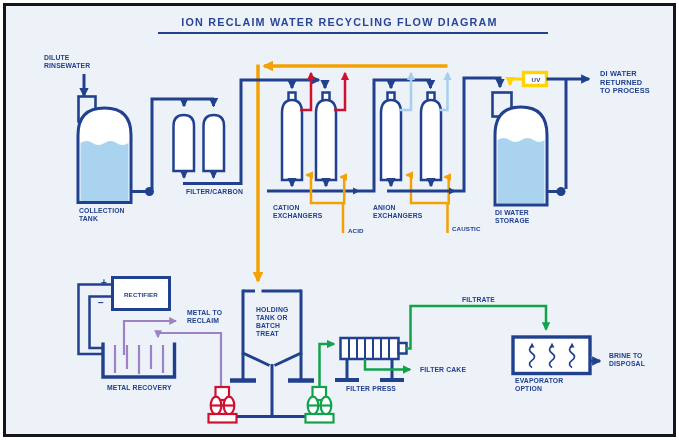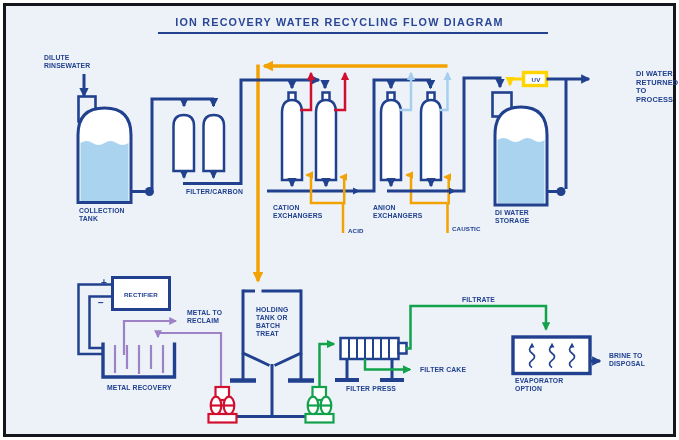--- a/index.html
+++ b/index.html
@@ -233,36 +233,36 @@
         <path d="M549,343 q-5,3.6 0,7.2 q5,3.6 0,7.2 q-5,3.6 0,7.2"></path>
         <path d="M569,343 q-5,3.6 0,7.2 q5,3.6 0,7.2 q-5,3.6 0,7.2"></path>
         <polygon points="526.5,344.5 529,339.8 531.5,344.5" fill="#21418e" stroke="none"></polygon>
         <polygon points="546.5,344.5 549,339.8 551.5,344.5" fill="#21418e" stroke="none"></polygon>
         <polygon points="566.5,344.5 569,339.8 571.5,344.5" fill="#21418e" stroke="none"></polygon>
       </g>
       <path d="M587.5,358 L597,358" stroke="#21418e" stroke-width="3" fill="none" marker-end="url(#m-navy)"></path>
     </g>
   </svg>
 
-  <div id="title">ION RECOVERY WATER RECYCLING FLOW DIAGRAM</div>
+  <div id="title">ION RECLAIM WATER RECYCLING FLOW DIAGRAM</div>
   <div class="lbl" style="left:38px;top:48px;">DILUTE
 RINSEWATER</div>
   <div class="lbl" style="left:73px;top:201px;">COLLECTION
 TANK</div>
   <div class="lbl" style="left:180px;top:182px;">FILTER/CARBON</div>
   <div class="lbl" style="left:267px;top:198px;">CATION
 EXCHANGERS</div>
   <div class="lbl sm" style="left:342px;top:221px;">ACID</div>
   <div class="lbl" style="left:367px;top:198px;">ANION
 EXCHANGERS</div>
   <div class="lbl sm" style="left:446px;top:219px;">CAUSTIC</div>
   <div class="lbl" style="left:489px;top:203px;">DI WATER
 STORAGE</div>
   <div class="lbl sm ctr" style="left:518px;top:70px;width:24px;">UV</div>
-  <div class="lbl" style="left:594px;top:64px;font-size:7.4px;margin-left:36px;">DI WATER
+  <div class="lbl" style="left:594px;top:64px;font-size:7.4px;">DI WATER
 RETURNED
 TO PROCESS</div>
   <div class="lbl sm ctr" style="left:107px;top:285px;width:56px;">RECTIFIER</div>
   <div class="sign" style="left:95px;top:272px;">+</div>
   <div class="sign" style="left:92px;top:292px;">−</div>
   <div class="lbl" style="left:101px;top:378px;">METAL RECOVERY</div>
   <div class="lbl" style="left:181px;top:303px;">METAL TO
 RECLAIM</div>
   <div class="lbl" style="left:250px;top:300px;">HOLDING
 TANK OR

